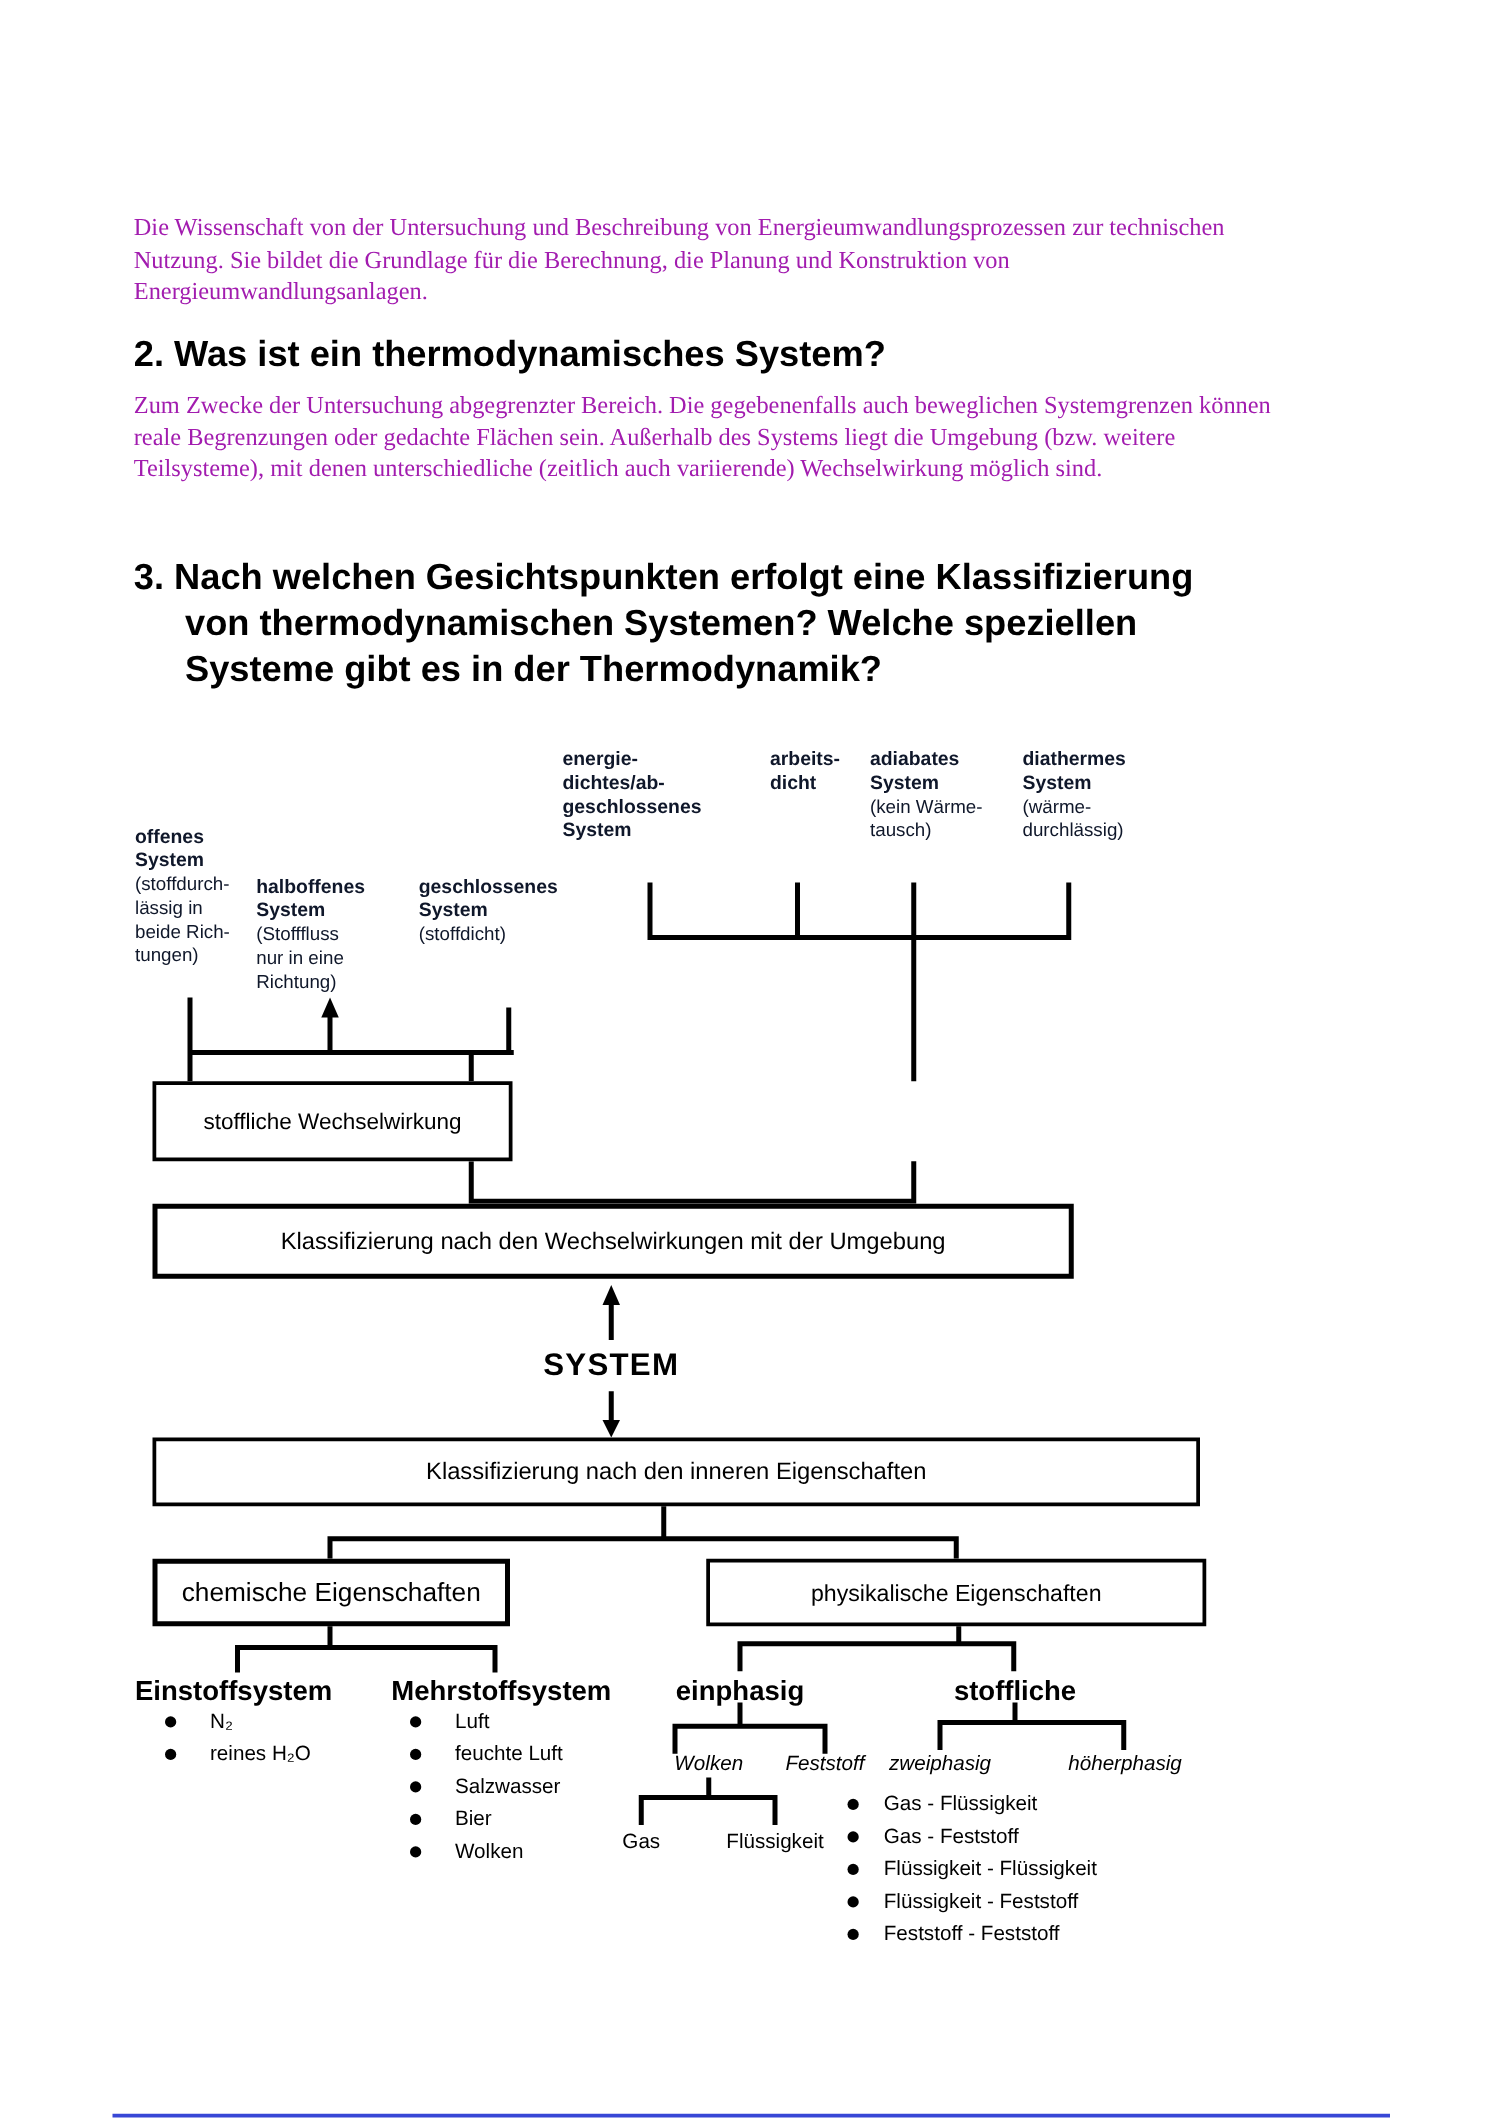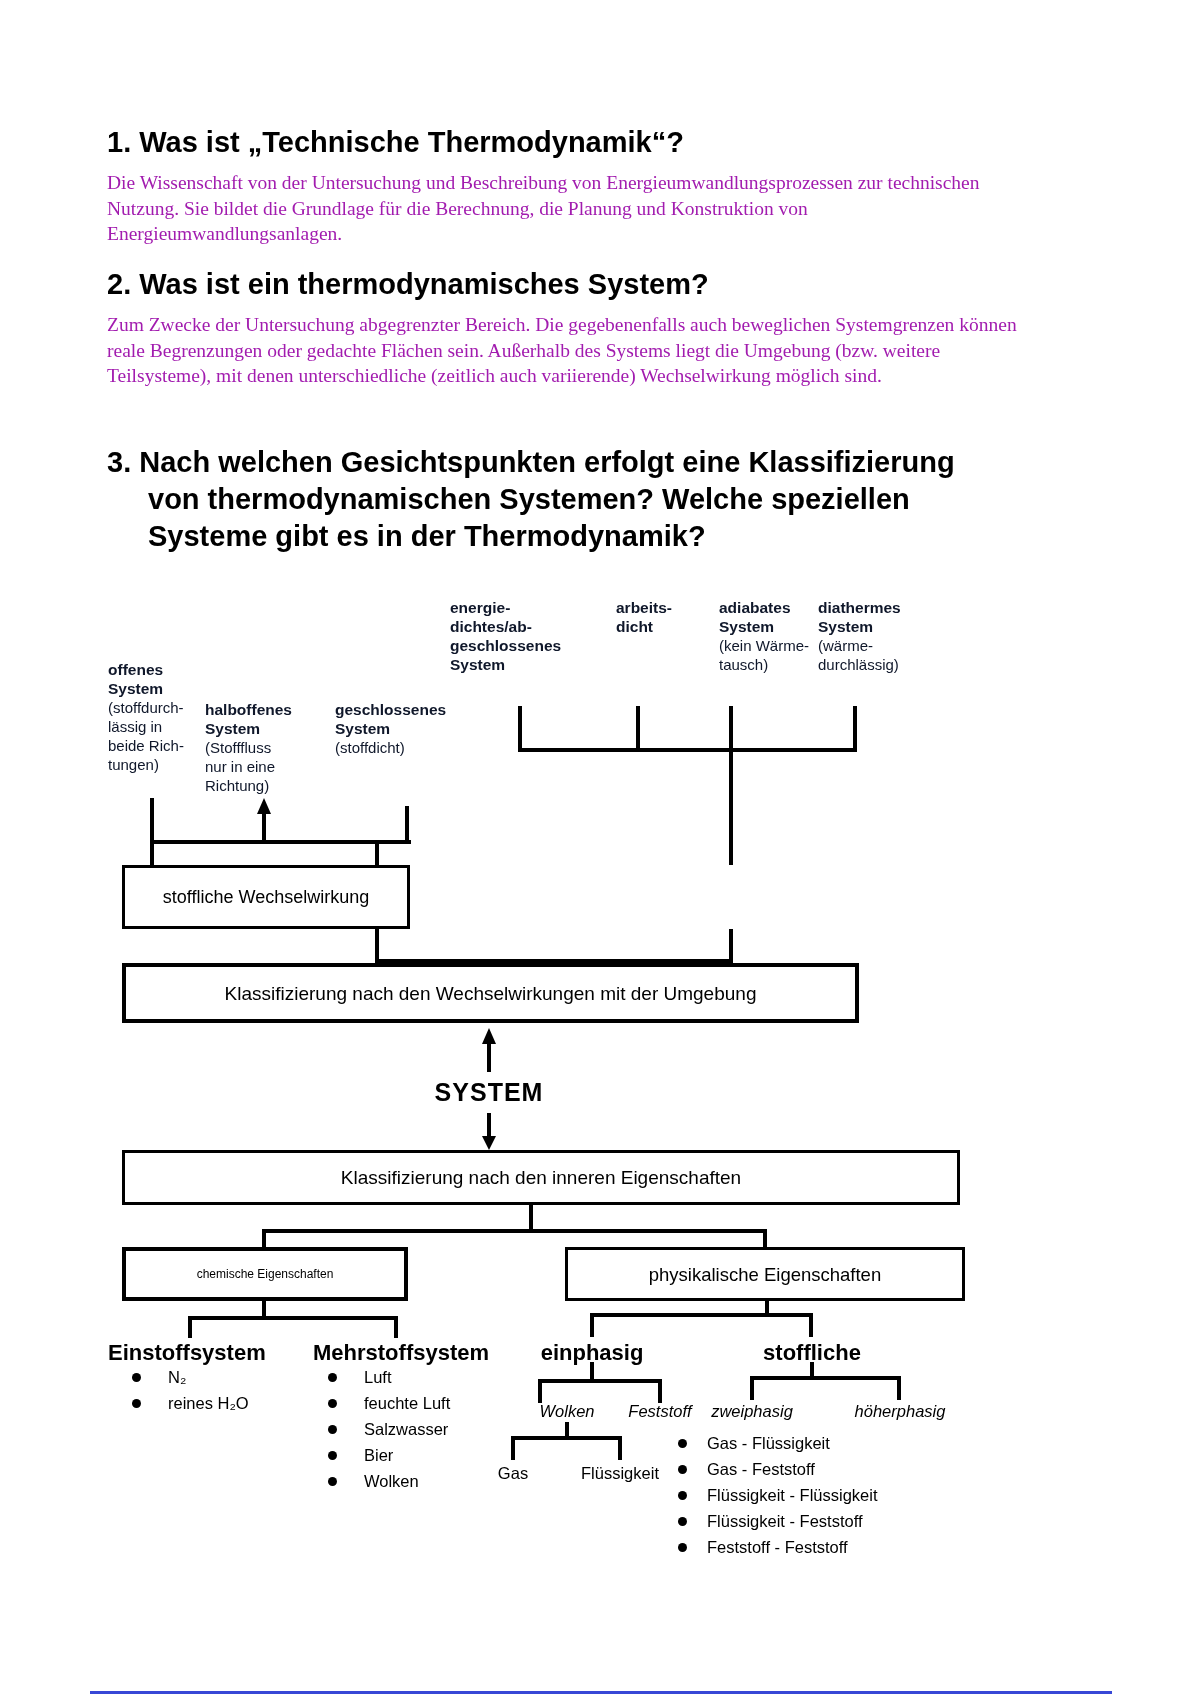--- a/index.html
+++ b/index.html
@@ -24,21 +24,20 @@
   .dot{width:9px;height:9px;border-radius:50%;background:#000;margin-right:27px;flex:none;}
   .zlist .dot{margin-right:20px;}
   svg.cn{position:absolute;left:0;top:0;pointer-events:none;}
   .rule{position:absolute;background:#3847d6;}
 </style>
 </head>
 <body>
 
 <div id="page">
 
-  <div class="h" style="left:107px;top:126px;">1. Was ist „Technische Thermodynamik“?</div>
   <div class="p" style="left:107px;top:170px;width:915px;">Die Wissenschaft von der Untersuchung und Beschreibung von Energieumwandlungsprozessen zur technischen Nutzung. Sie bildet die Grundlage für die Berechnung, die Planung und Konstruktion von Energieumwandlungsanlagen.</div>
 
   <div class="h" style="left:107px;top:268px;">2. Was ist ein thermodynamisches System?</div>
   <div class="p" style="left:107px;top:312px;width:915px;">Zum Zwecke der Untersuchung abgegrenzter Bereich. Die gegebenenfalls auch beweglichen Systemgrenzen können reale Begrenzungen oder gedachte Flächen sein. Außerhalb des Systems liegt die Umgebung (bzw. weitere Teilsysteme), mit denen unterschiedliche (zeitlich auch variierende) Wechselwirkung möglich sind.</div>
 
   <div class="h h3" style="left:107px;top:444px;width:950px;">3. Nach welchen Gesichtspunkten erfolgt eine Klassifizierung
 von thermodynamischen Systemen? Welche speziellen
 Systeme gibt es in der Thermodynamik?</div>
 
   <svg class="cn" width="1200" height="1698" viewBox="0 0 1200 1698">
@@ -76,21 +75,21 @@
 dichtes/ab-
 geschlossenes
 System</div>
     <div class="n"></div>
   </div>
   <div class="dlabel" style="left:616px;top:598px;">
     <div class="b">arbeits-
 dicht</div>
     <div class="n"></div>
   </div>
-  <div class="dlabel" style="left:696px;top:598px;margin-left:23px;">
+  <div class="dlabel" style="left:696px;top:598px;">
     <div class="b">adiabates
 System</div>
     <div class="n">(kein Wärme-
 tausch)</div>
   </div>
   <div class="dlabel" style="left:818px;top:598px;">
     <div class="b">diathermes
 System</div>
     <div class="n">(wärme-
 durchlässig)</div>
@@ -118,21 +117,21 @@
   </div>
 
   <div class="dbox" style="left:122px;top:865px;width:288px;height:64px;">stoffliche Wechselwirkung</div>
 
   <div class="dbox bw4" style="left:122px;top:963px;width:737px;height:60px;font-size:19px;">Klassifizierung nach den Wechselwirkungen mit der Umgebung</div>
 
   <div class="sys cx" style="left:489px;top:1078px;">SYSTEM</div>
 
   <div class="dbox" style="left:122px;top:1150px;width:838px;height:55px;font-size:19px;">Klassifizierung nach den inneren Eigenschaften</div>
 
-  <div class="dbox bw4" style="left:122px;top:1247px;width:286px;height:54px;font-size:12px;">chemische Eigenschaften</div>
+  <div class="dbox bw4" style="left:122px;top:1247px;width:286px;height:54px;font-size:21px;">chemische Eigenschaften</div>
   <div class="dbox" style="left:565px;top:1247px;width:400px;height:54px;font-size:18.5px;">physikalische Eigenschaften</div>
 
   <div class="glabel" style="left:108px;top:1340px;">Einstoffsystem</div>
   <div class="glabel" style="left:313px;top:1340px;">Mehrstoffsystem</div>
 
   <div class="blist" style="left:132px;top:1364px;">
     <div class="row">
         <span class="dot"></span>
         <span>N₂</span>
       </div>

